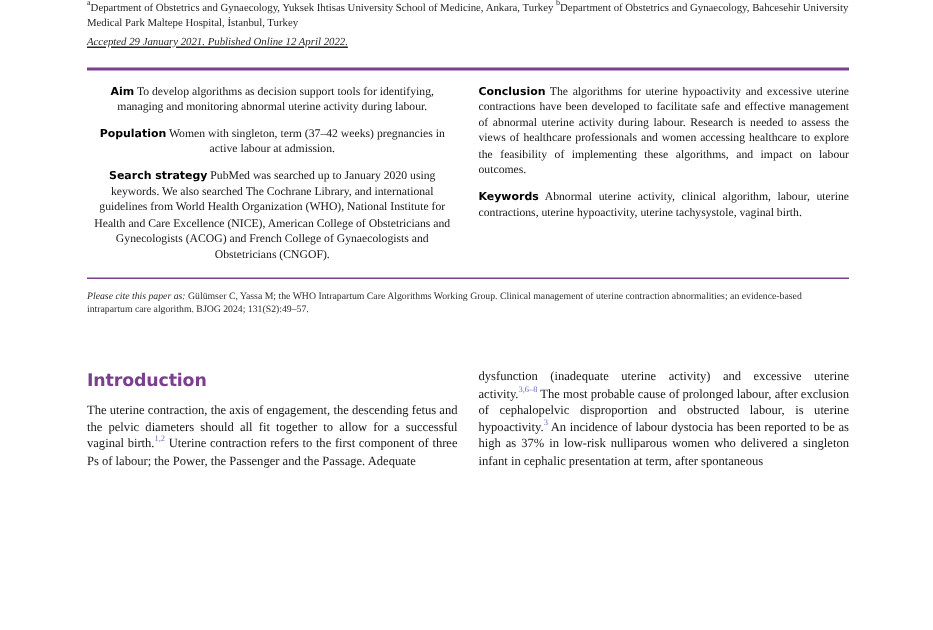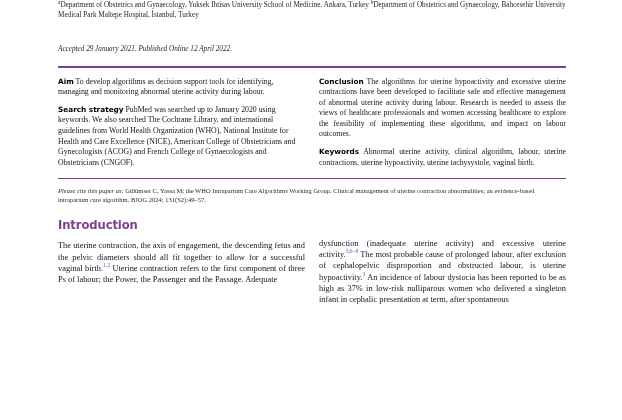--- a/index.html
+++ b/index.html
@@ -51,25 +51,26 @@
     line-height: 9.9px;
   }
   .corr-label {
     font-style: italic;
   }
   .email-link {
     color: #5b68c8;
     text-decoration: none;
   }
   .dates-line {
-    margin-top: 24px;
+    margin-top: 3px;
     font-style: italic;
     font-size: 7.2px;
     line-height: 9.9px;
     color: #262626;
+    text-decoration: underline;
   }
 
   
   .rule-purple {
     height: 1.4px;
     background: #7b3f8f;
     margin: 0;
     width: 508px;
   }
   .rule-top { margin-top: 11.5px; }
@@ -85,21 +86,21 @@
     flex: 0 0 247px;
   }
   .abs-para {
     font-size: 7.8px;
     line-height: 10.55px;
     margin: 0 0 7.2px 0;
     text-align: justify;
     color: #15151a;
   }
   .abs-para:last-child { margin-bottom: 0; }
-  .abs-para.ragged { text-align: left; }
+  .abs-para.ragged { text-align: center; }
   .lbl {
     font-family: "DejaVu Sans", "Liberation Sans", sans-serif;
     font-weight: bold;
     font-size: 7.3px;
     color: #000;
   }
 
   
   .cite-wrap { margin-top: 9.5px; }
   .cite-text {
@@ -109,20 +110,21 @@
     color: #2a2a2a;
     text-align: left;
   }
   .cite-text .ital { font-style: italic; }
 
   
   .intro {
     display: flex;
     gap: 14px;
     margin-top: 14px;
+    align-items: flex-end;
   }
   .sec-head {
     font-family: "DejaVu Sans", "Liberation Sans", sans-serif;
     font-weight: bold;
     font-size: 11.6px;
     color: #7b3f8f;
     margin: 0 0 8px 0;
     letter-spacing: -0.1px;
   }
   .body-para {
@@ -149,20 +151,21 @@
     <div class="affil-block">
       <div class="affil-line"><sup class="aff-mark">a</sup><span>Department of Obstetrics and Gynaecology, Yuksek Ihtisas University School of Medicine, Ankara, Turkey</span> <sup class="aff-mark">b</sup><span>Department of Obstetrics and Gynaecology, Bahcesehir University Medical Park Maltepe Hospital, İstanbul, Turkey</span></div>
       <div class="dates-line">Accepted 29 January 2021. Published Online 12 April 2022.</div>
     </div>
 
     <div class="rule-purple rule-top"></div>
 
     <div class="abstract">
       <div class="col">
         <p class="abs-para ragged"><span class="lbl">Aim</span> <span>To develop algorithms as decision support tools for identifying, managing and monitoring abnormal uterine activity during labour.</span></p>
+        <p class="abs-para ragged"><span class="lbl">Population</span> <span>Women with singleton, term (37–42 weeks) pregnancies in active labour at admission.</span></p>
         <p class="abs-para ragged"><span class="lbl">Search strategy</span> <span>PubMed was searched up to January 2020 using keywords. We also searched The Cochrane Library, and international guidelines from World Health Organization (WHO), National Institute for Health and Care Excellence (NICE), American College of Obstetricians and Gynecologists (ACOG) and French College of Gynaecologists and Obstetricians (CNGOF).</span></p>
       </div>
       <div class="col">
         <p class="abs-para"><span class="lbl">Conclusion</span> <span>The algorithms for uterine hypoactivity and excessive uterine contractions have been developed to facilitate safe and effective management of abnormal uterine activity during labour. Research is needed to assess the views of healthcare professionals and women accessing healthcare to explore the feasibility of implementing these algorithms, and impact on labour outcomes.</span></p>
         <p class="abs-para"><span class="lbl">Keywords</span> <span>Abnormal uterine activity, clinical algorithm, labour, uterine contractions, uterine hypoactivity, uterine tachysystole, vaginal birth.</span></p>
       </div>
     </div>
 
     <div class="cite-wrap">
       <div class="rule-purple"></div>

